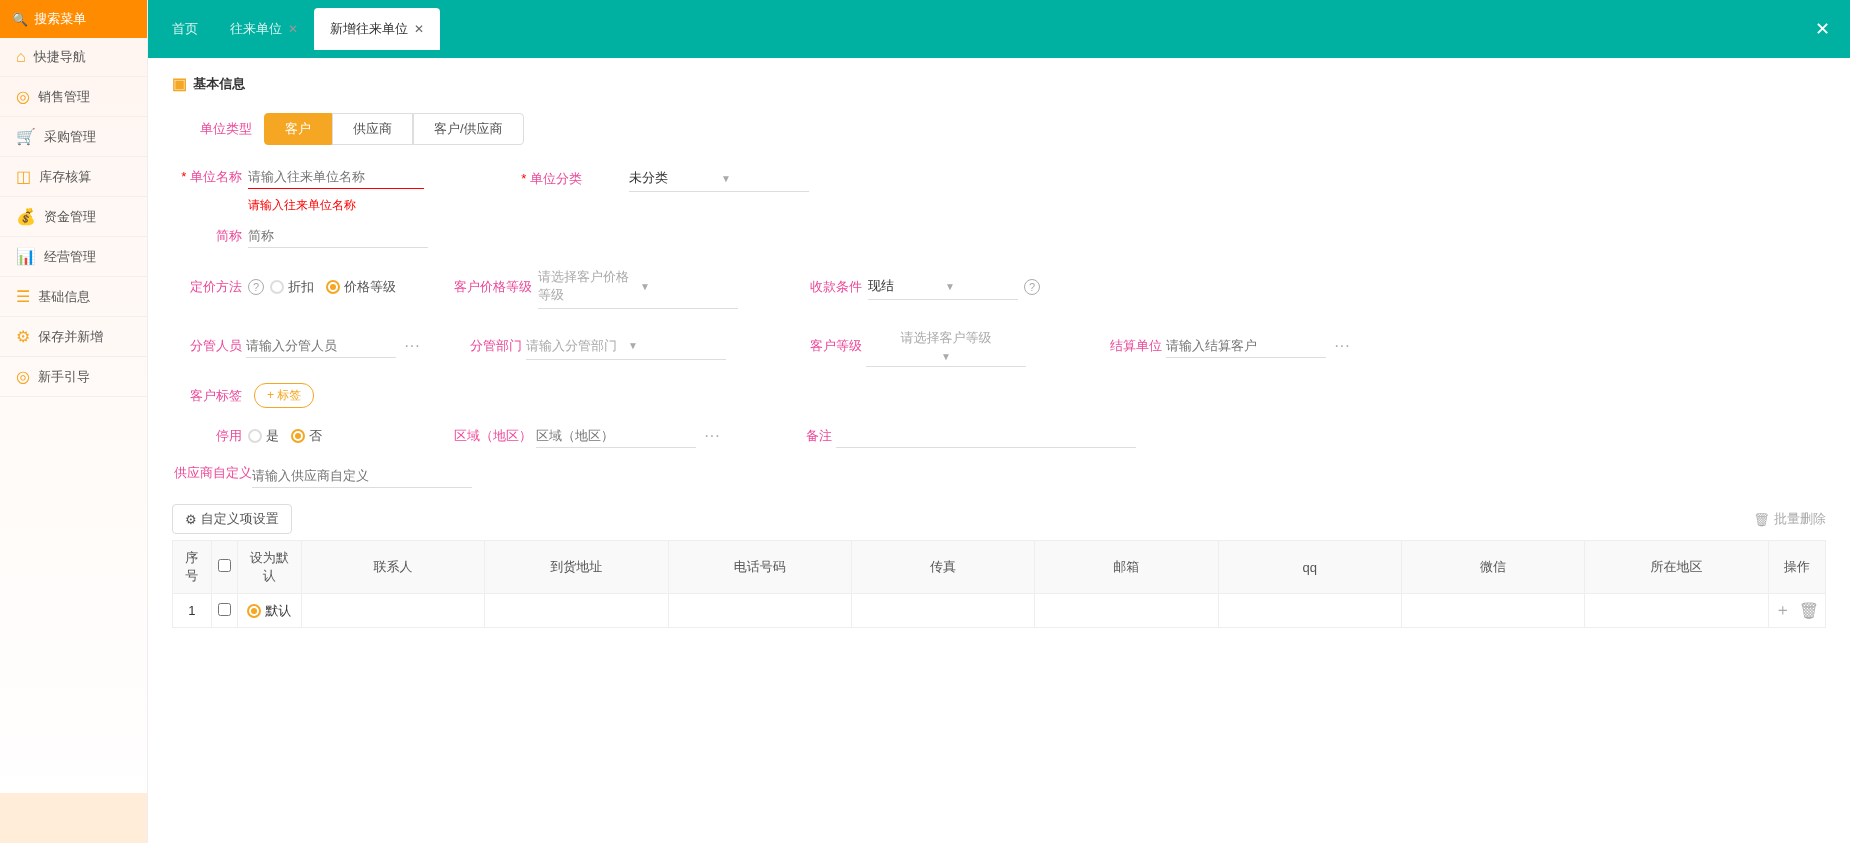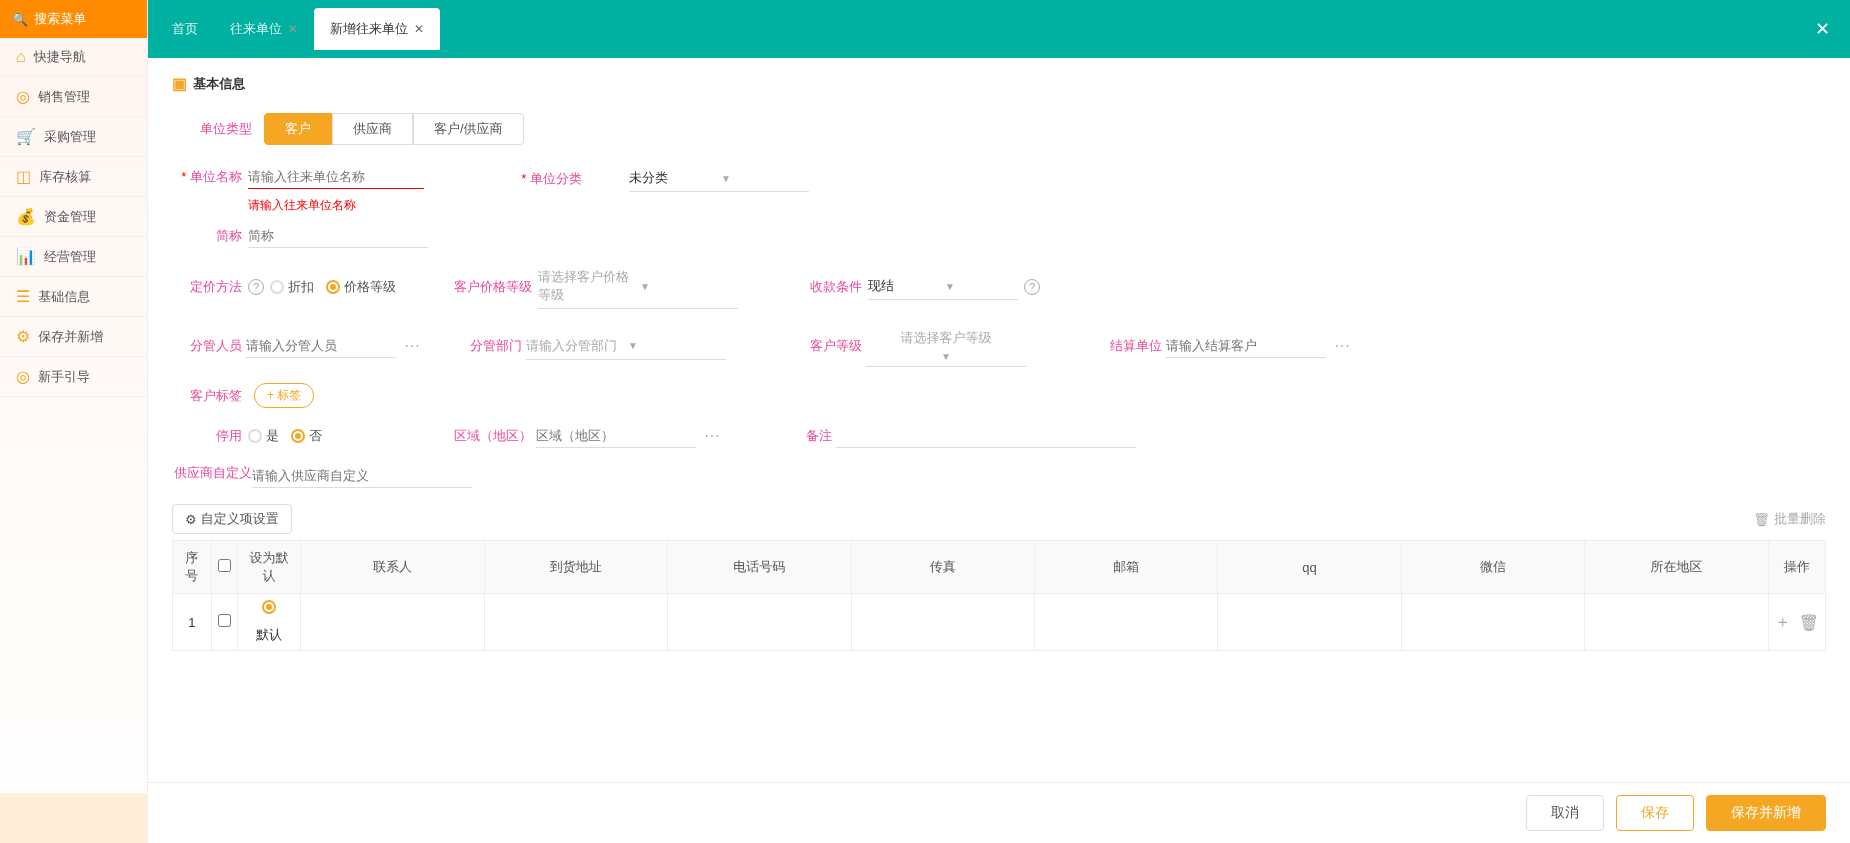--- a/index.html
+++ b/index.html
@@ -510,21 +510,21 @@
             <th>微信</th>
             <th>所在地区</th>
             <th>操作</th>
           </tr>
         </thead>
         <tbody>
           <tr>
             <td>1</td>
             <td><input type="checkbox" style=""></td>
             <td>
-              <div style="display:flex;align-items:center;justify-content:center;gap:12px;flex-direction:column;">
+              <div style="display:flex;align-items:center;justify-content:center;gap:4px;">
                 <div class="radio-circle checked"></div>
                 <span>默认</span>
               </div>
             </td>
             <td><input type="text" style="border: none; outline: none; width: 100%; text-align: center;"></td>
             <td><input type="text" style="border: none; outline: none; width: 100%; text-align: center;"></td>
             <td><input type="text" style="border: none; outline: none; width: 100%; text-align: center;"></td>
             <td><input type="text" style="border: none; outline: none; width: 100%; text-align: center;"></td>
             <td><input type="text" style="border: none; outline: none; width: 100%; text-align: center;"></td>
             <td><input type="text" style="border: none; outline: none; width: 100%; text-align: center;"></td>
@@ -536,19 +536,14 @@
                 <span class="table-action-btn">🗑</span>
               </div>
             </td>
           </tr>
         </tbody>
       </table>
     </div>
 
   </div>
 
-  <div class="form-footer">
-    <button class="btn btn-cancel">取消</button>
-    <button class="btn btn-save">保存</button>
-    <button class="btn btn-save-new">保存并新增</button>
-  </div>
 
 </div>
 
 </body></html>

